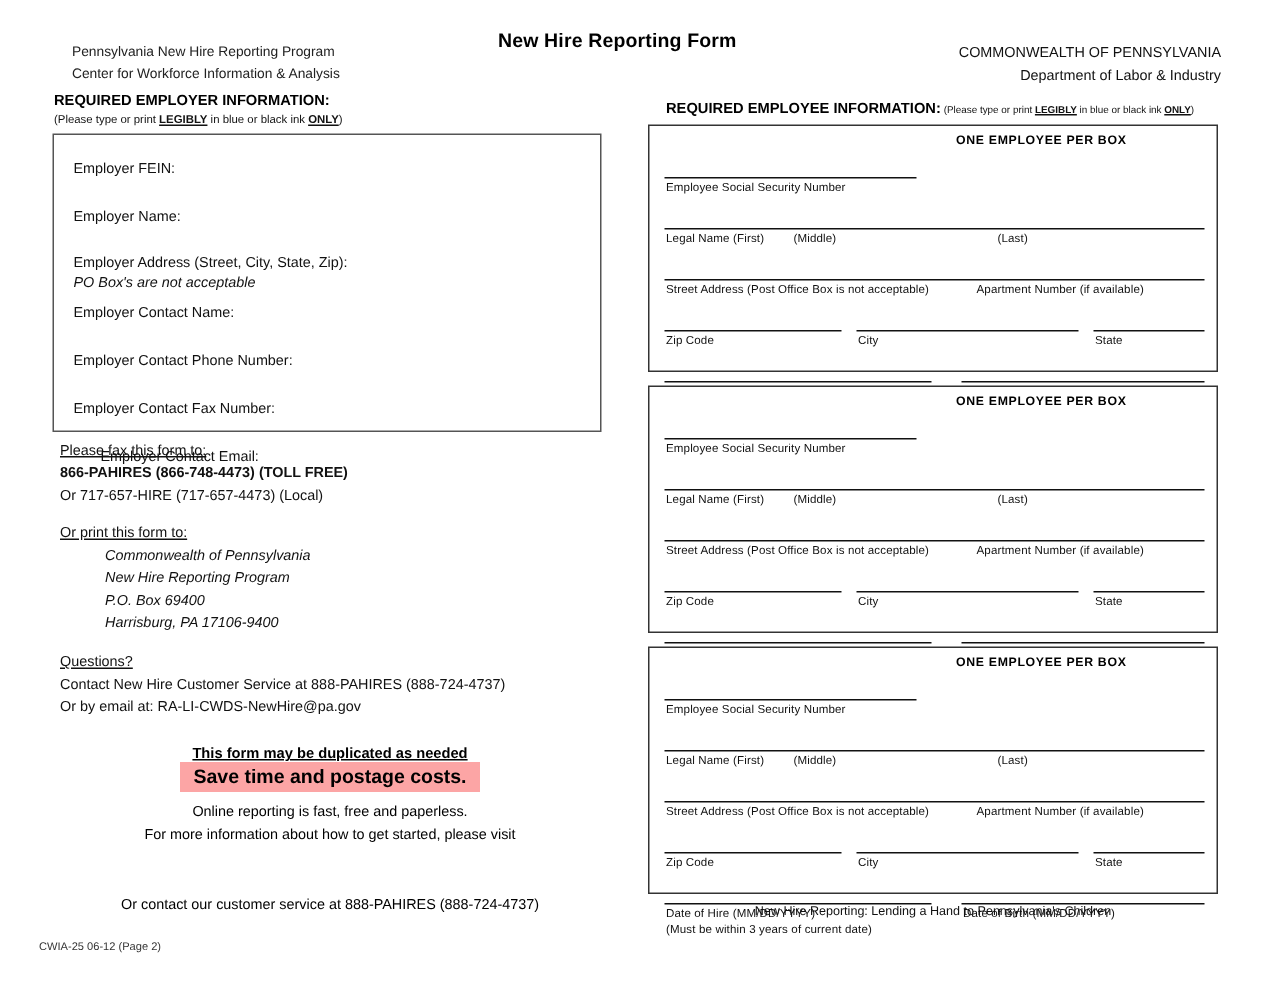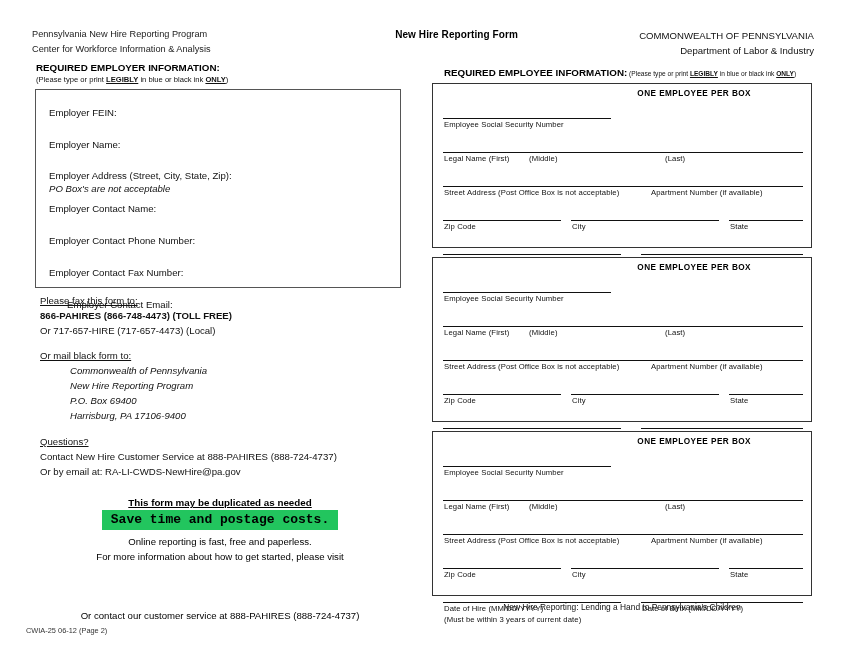--- a/index.html
+++ b/index.html
@@ -11,27 +11,27 @@
     width: 850px; height: 657px;
     position: relative;
     font-family: "Liberation Sans", sans-serif;
     color: #000000;
     overflow: hidden;
   }
   .page { position: absolute; inset: 0; }
 
   
   .hdr-left {
-    position: absolute; left: 32px; top: 27px;
+    position: absolute; left: 48px; top: 27px;
     font-size: 9.2px; line-height: 14.5px; color: #222;
   }
   .hdr-title {
-    position: absolute; left: 332px; top: 29px;
-    width: 186px; text-align: right;
-    font-size: 10px; font-weight: bold; letter-spacing: .1px;
+    position: absolute; left: 332px; top: 19px;
+    width: 186px; text-align: left;
+    font-size: 13px; font-weight: bold; letter-spacing: .1px;
   }
   .hdr-right {
     position: absolute; right: 36px; top: 28px;
     text-align: right; font-size: 9.6px; line-height: 15px; color: #111;
   }
 
   
   .sec-emp-title {
     position: absolute; left: 36px; top: 62px;
     font-size: 9.8px; font-weight: bold;
@@ -79,28 +79,28 @@
     position: absolute; left: 20px; width: 400px;
     text-align: center;
   }
   .dup-line {
     font-size: 9.8px; font-weight: bold; text-decoration: underline;
   }
   .save-line {
     font-size: 13px; font-weight: bold;
   }
   .save-hl {
-    background: #22c55e; padding: 2px 9px 3px 9px; font-family: Liberation Mono, monospace;
+    background: #fca5a5; padding: 2px 9px 3px 9px;
   }
   .online-line { font-size: 9.6px; line-height: 15px; }
   .url-line {
     font-size: 17.5px; font-weight: bold; text-decoration: underline;
     letter-spacing: -0.2px;
   }
-  .contact-line { font-size: 9.6px; margin-top: 12px; }
+  .contact-line { font-size: 9.6px; }
 
   .formcode {
     position: absolute; left: 26px; top: 626px;
     font-size: 7.4px; color: #333;
   }
 
   
   .emp-box {
     position: absolute; left: 432px; width: 380px;
     border: 1.4px solid #333;
@@ -175,21 +175,21 @@
       </div>
     </div>
 
   <div class="lc" style="left:40px; top:293px;">
     <div class="line u">Please fax this form to:</div>
     <div class="line b">866-PAHIRES (866-748-4473) (TOLL FREE)</div>
     <div class="line">Or 717-657-HIRE (717-657-4473) (Local)</div>
   </div>
 
   <div class="lc" style="left:40px; top:348px;">
-    <div class="line u">Or mail black form to:</div>
+    <div class="line u">Or print this form to:</div>
     <div class="line ital indent">Commonwealth of Pennsylvania</div>
     <div class="line ital indent">New Hire Reporting Program</div>
     <div class="line ital indent">P.O. Box 69400</div>
     <div class="line ital indent">Harrisburg, PA 17106-9400</div>
   </div>
 
   <div class="lc" style="left:40px; top:434px;">
     <div class="line u">Questions?</div>
     <div class="line">Contact New Hire Customer Service at 888-PAHIRES (888-724-4737)</div>
     <div class="line">Or by email at:  RA-LI-CWDS-NewHire@pa.gov</div>

